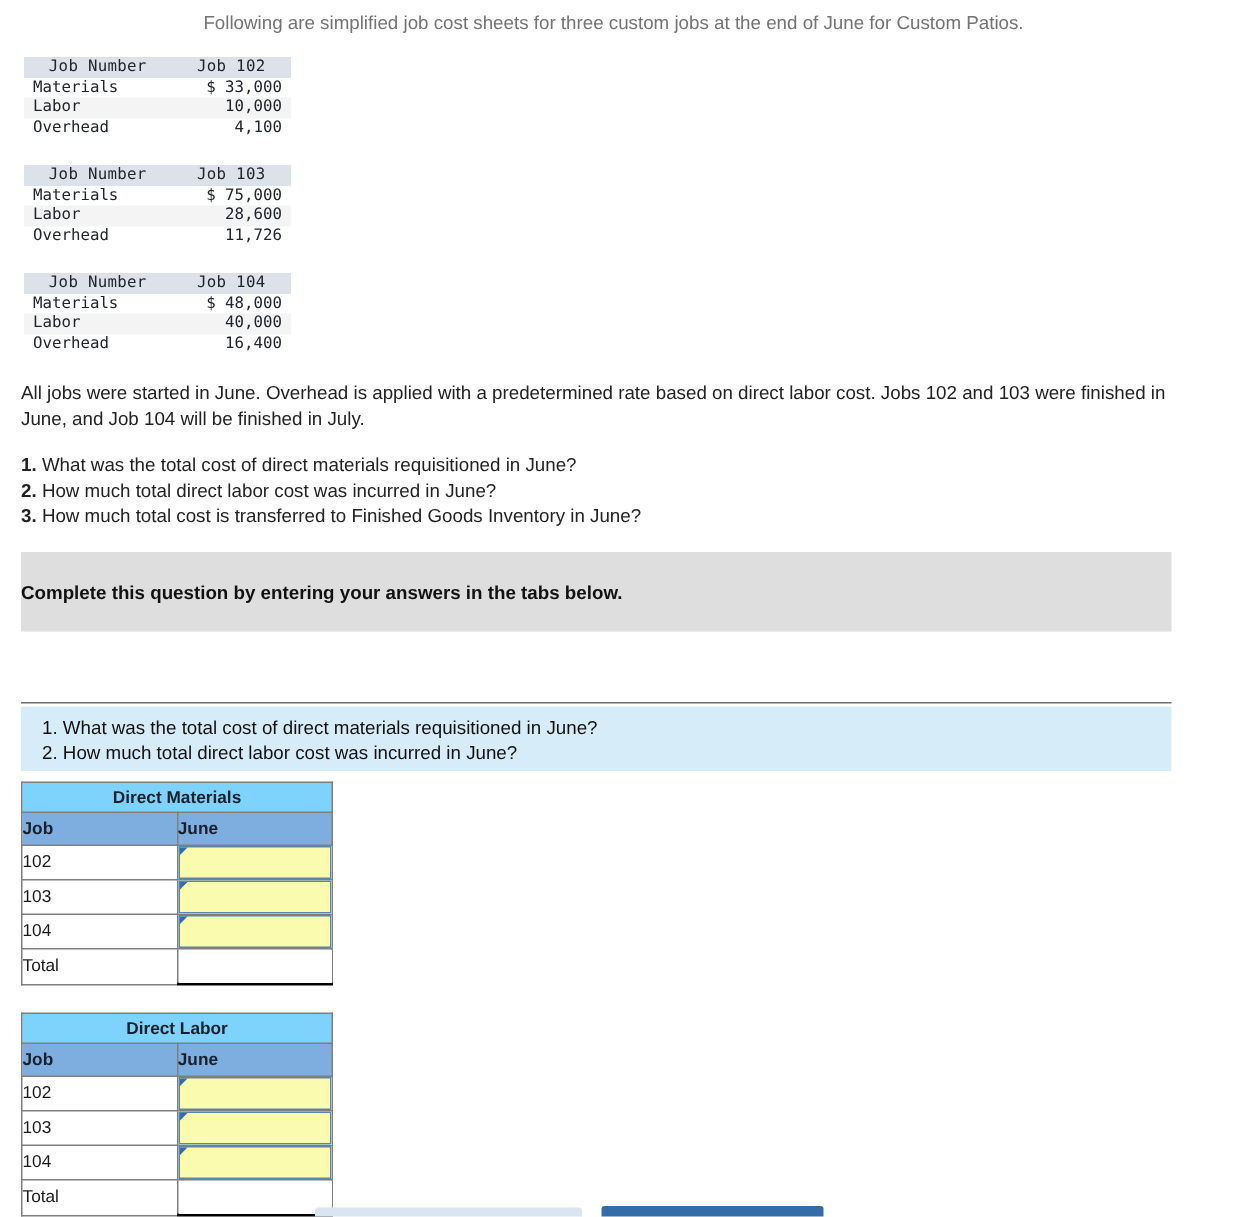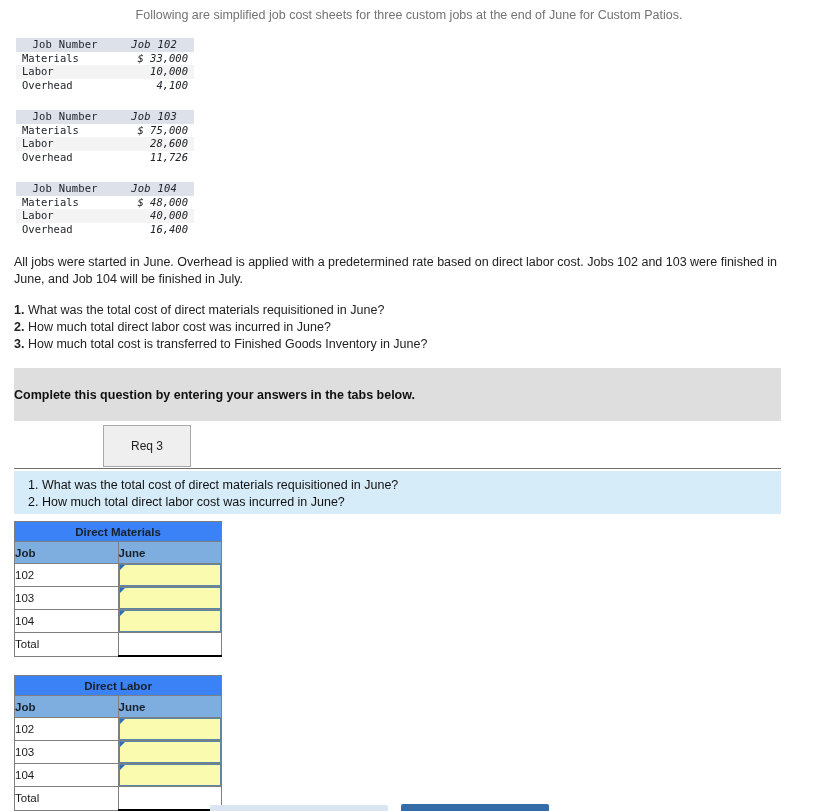--- a/index.html
+++ b/index.html
@@ -45,21 +45,21 @@
     line-height: 13.5px;
     white-space: nowrap;
   }
   .jobsheet .hdr td {
     background: #dde1ea;
     text-align: center;
     letter-spacing: .2px;
   }
   .jobsheet .shade td { background: #f4f4f4; }
   .jobsheet .lbl { text-align: left; }
-  .jobsheet .val { text-align: right; font-style: italic; }
+  .jobsheet .val { text-align: right; }
 
   #sheet0 { top: 38px; }
   #sheet1 { top: 110px; }
   #sheet2 { top: 182px; }
 
   
   .para {
     position: absolute;
     left: 14px;
     top: 254px;
@@ -168,21 +168,21 @@
   #dm-table { top: 521px; }
   #dl-table { top: 675px; }
 
   .anstable td, .anstable th {
     border: 1px solid #7f7f7f;
     height: 22px;
     padding: 0;
     font-weight: normal;
   }
   .anstable .title {
-    background: #3b82f6;
+    background: #7dd3fc;
     text-align: center;
     font-weight: bold;
     font-size: 11.5px;
     color: #17202b;
     height: 19px;
   }
   .anstable .colhdr {
     background: #7eaee0;
     text-align: left;
     font-weight: bold;
@@ -327,23 +327,20 @@
   <div><span class="num">2.</span> <span>How much total direct labor cost was incurred in June?</span></div>
   <div><span class="num">3.</span> <span>How much total cost is transferred to Finished Goods Inventory in June?</span></div>
 </div>
 
 <div class="banner">
   <div class="banner-text">Complete this question by entering your answers in the tabs below.</div>
 </div>
 
 <div class="tabstrip">
   <div class="tabline"></div>
-  <div class="tab inactive">
-    <span>Req 3</span>
-  </div>
 </div>
 
 <div class="qbox">
   <div>1. What was the total cost of direct materials requisitioned in June?</div>
   <div>2. How much total direct labor cost was incurred in June?</div>
 </div>
 
 <table class="anstable" id="dm-table">
   <tbody>
       <tr>

